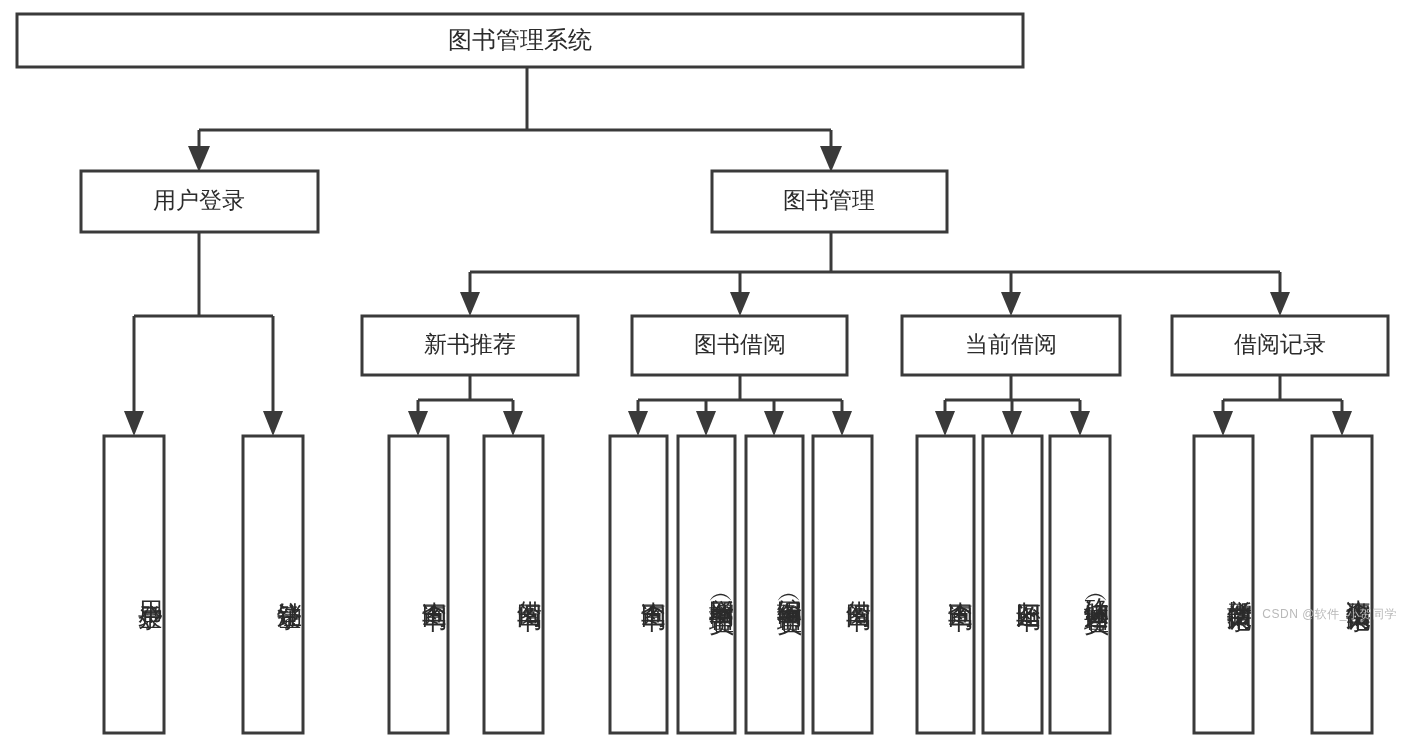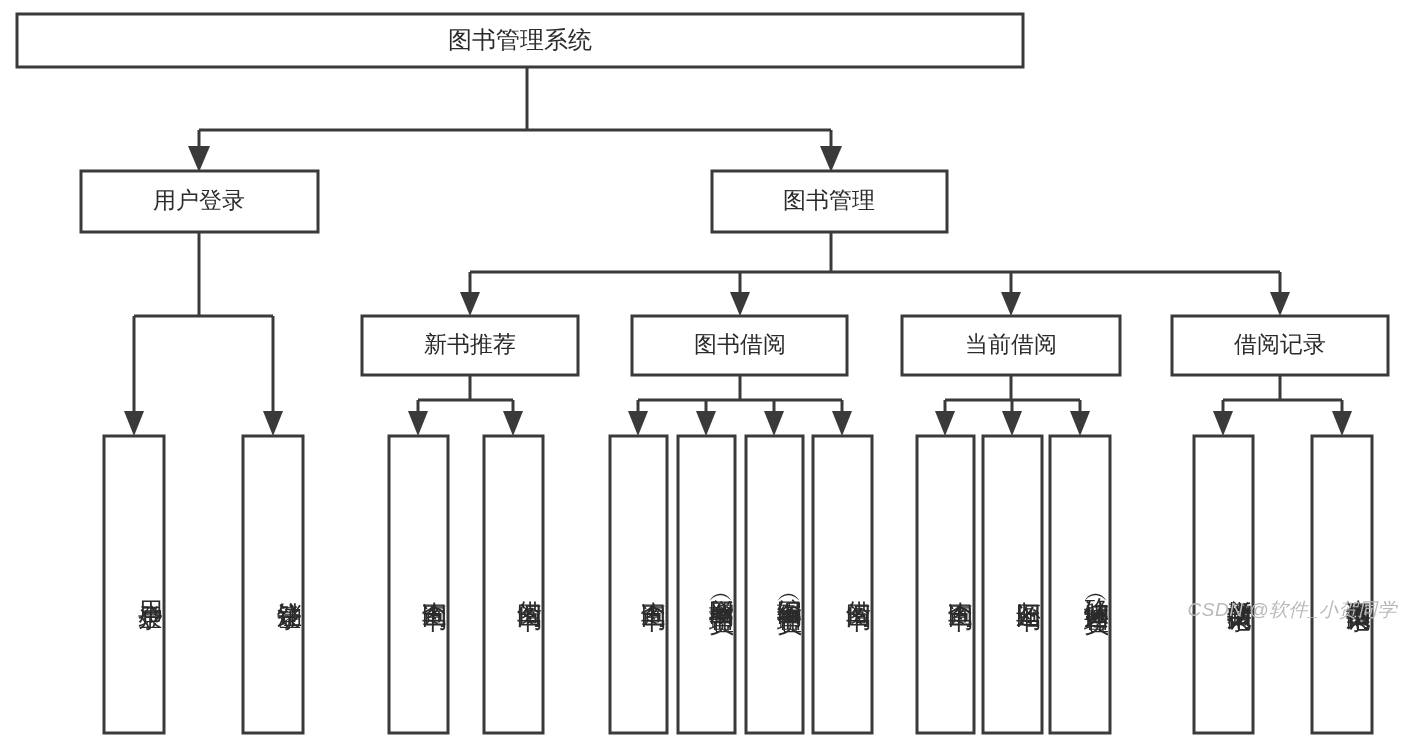--- a/index.html
+++ b/index.html
@@ -63,25 +63,24 @@
     color: #2b2b2b;
     letter-spacing: 2px;
     white-space: nowrap;
     pointer-events: none;
   }
   .watermark {
     position: absolute;
     right: 8px;
     bottom: 6px;
     font-family: "Liberation Sans", "DejaVu Sans", sans-serif;
-    font-size: 19px;
+    font-size: 12px;
     color: #b9b9b9;
     letter-spacing: 0.5px;
     white-space: nowrap;
-    font-style: italic;
   }
 </style>
 </head>
 <body>
 
 <div id="diagram-root">
 
   <svg id="tree-svg" viewBox="0 0 1405 747">
 
     <g>

